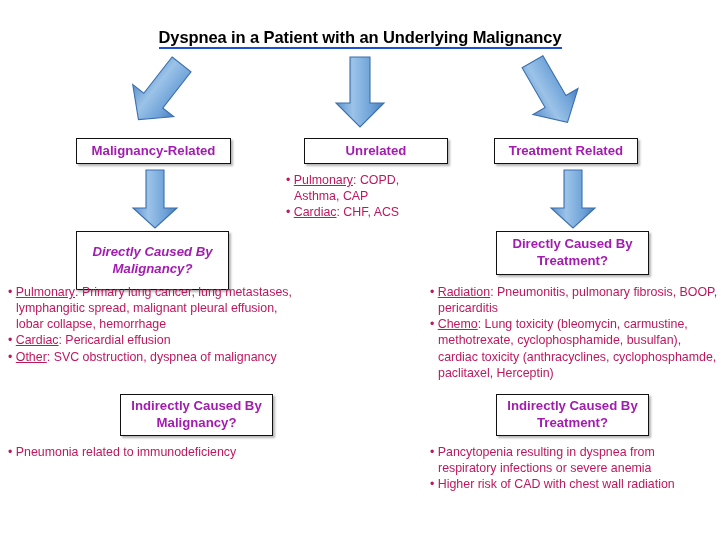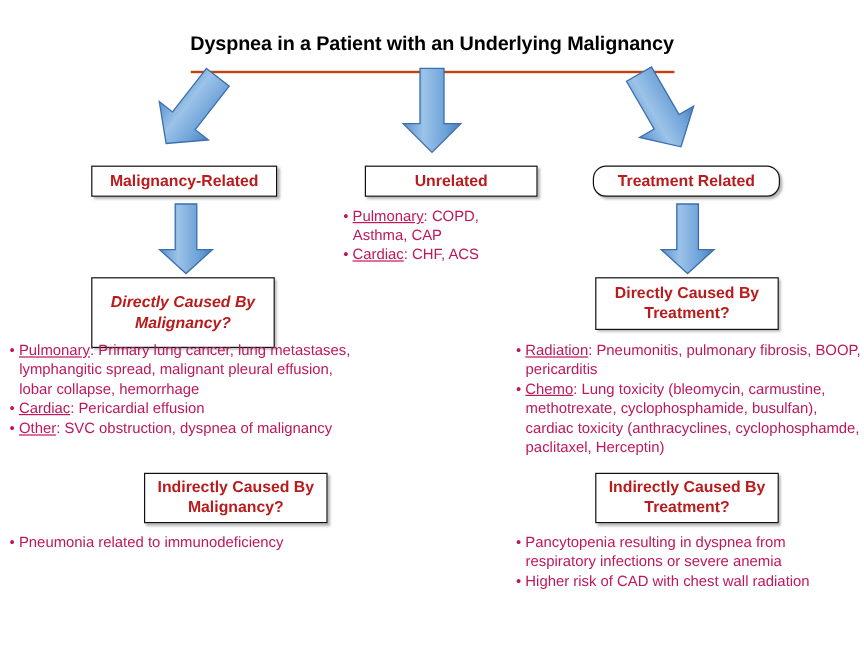--- a/index.html
+++ b/index.html
@@ -25,39 +25,39 @@
     position: absolute;
     left: 0;
     top: 28px;
     width: 720px;
     text-align: center;
     font-size: 16.5px;
     font-weight: bold;
     letter-spacing: -0.1px;
   }
   .title span {
-    border-bottom: 2px solid #c2410c;
-    padding-bottom: 13px;
+    border-bottom: 2px solid #1d4ed8;
+    padding-bottom: 1px;
   }
 
   
   .box {
     position: absolute;
     box-sizing: border-box;
     border: 1.6px solid #111111;
     background: #ffffff;
     box-shadow: 2px 2px 2px rgba(120,120,120,0.55);
     display: flex;
     align-items: center;
     justify-content: center;
     text-align: center;
     font-weight: bold;
     font-size: 13.2px;
     line-height: 1.28;
-    color: #b91c1c;
+    color: #a21caf;
   }
 
   
   .txt {
     position: absolute;
     font-size: 12.4px;
     line-height: 1.30;
     color: #be185d;
     text-align: left;
   }
@@ -130,21 +130,21 @@
   </div>
 
   <div class="box" style="left:76px; top:138px; width:155px; height:26px;">
     <span>Malignancy-Related</span>
   </div>
 
   <div class="box" style="left:304px; top:138px; width:144px; height:26px;">
     <span>Unrelated</span>
   </div>
 
-  <div class="box" style="left:494px; top:138px; width:156px; height:26px;border-radius:11px;">
+  <div class="box" style="left:494px; top:138px; width:144px; height:26px;">
     <span>Treatment Related</span>
   </div>
 
   <div class="txt" style="left:286px; top:172px; width:150px;">
     <p>•&nbsp;<span class="u">Pulmonary</span><span>: COPD, Asthma, CAP</span></p>
     <p>•&nbsp;<span class="u">Cardiac</span><span>: CHF, ACS</span></p>
   </div>
 
   <div class="arrow" style="left:129px; top:168px;">
     <svg width="52" height="62" viewBox="0 0 52 62">

